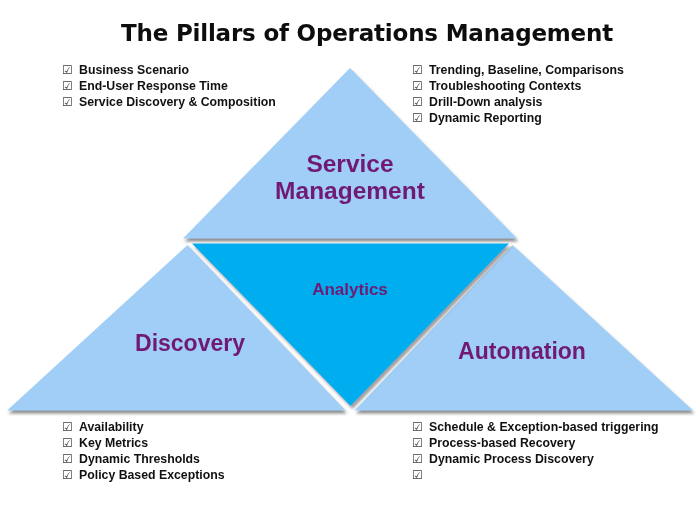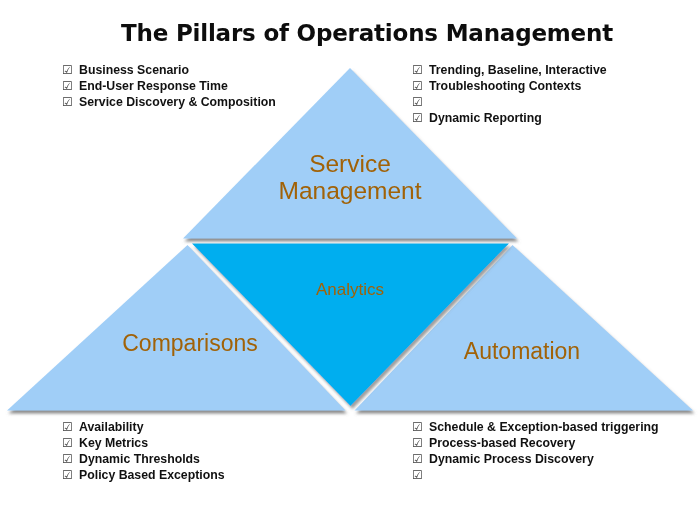--- a/index.html
+++ b/index.html
@@ -73,22 +73,22 @@
     left: 0;
     width: 700px;
     height: 525px;
     z-index: 1;
   }
 
   
   .tri-label {
     position: absolute;
     font-family: "Liberation Sans", sans-serif;
-    font-weight: normal;
-    color: #a16207;
+    font-weight: bold;
+    color: #701a75;
     text-align: center;
     z-index: 5;
     line-height: 1.12;
     white-space: pre-line;
   }
   #label-service {
     top: 150px;
     left: 232px;
     width: 236px;
     font-size: 24.5px;
@@ -134,21 +134,21 @@
   </g>
 
   <path filter="url(#softshadow2)" d="M 192 243.5 L 509 243.5 L 350.5 406 Z" fill="#00aeef"></path>
 
   <path filter="url(#softshadow)" d="M 350 68 L 517 238.5 L 183 238.5 Z" fill="#a0cef7"></path>
 </svg>
 
 <div class="tri-label" id="label-service">Service
 Management</div>
 
-<div class="tri-label" id="label-monitoring">Comparisons</div>
+<div class="tri-label" id="label-monitoring">Discovery</div>
 
 <div class="tri-label" id="label-automation">Automation</div>
 
 <div class="tri-label" id="label-analytics">Analytics</div>
 
 <ul class="bullet-list" id="list-top-left">
     <li>
       <span class="cbx">☑</span>
       <span class="lbl">Business Scenario</span>
     </li>
@@ -158,28 +158,29 @@
     </li>
     <li>
       <span class="cbx">☑</span>
       <span class="lbl">Service Discovery &amp; Composition</span>
     </li>
   </ul>
 
 <ul class="bullet-list" id="list-top-right">
     <li>
       <span class="cbx">☑</span>
-      <span class="lbl">Trending, Baseline, Interactive</span>
+      <span class="lbl">Trending, Baseline, Comparisons</span>
     </li>
     <li>
       <span class="cbx">☑</span>
       <span class="lbl">Troubleshooting Contexts</span>
     </li>
     <li>
       <span class="cbx">☑</span>
+      <span class="lbl">Drill-Down analysis</span>
     </li>
     <li>
       <span class="cbx">☑</span>
       <span class="lbl">Dynamic Reporting</span>
     </li>
   </ul>
 
 <ul class="bullet-list" id="list-bottom-left">
     <li>
       <span class="cbx">☑</span>

